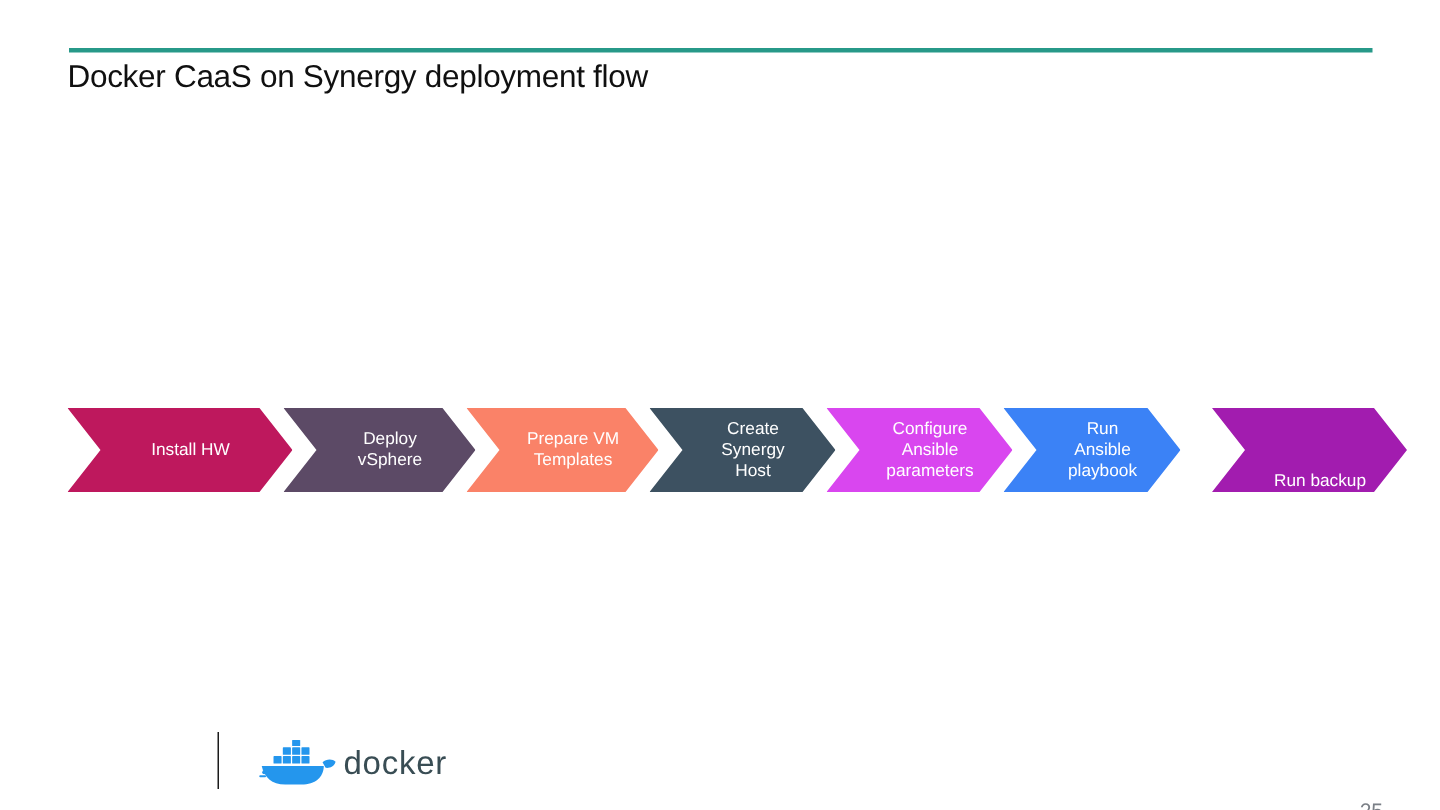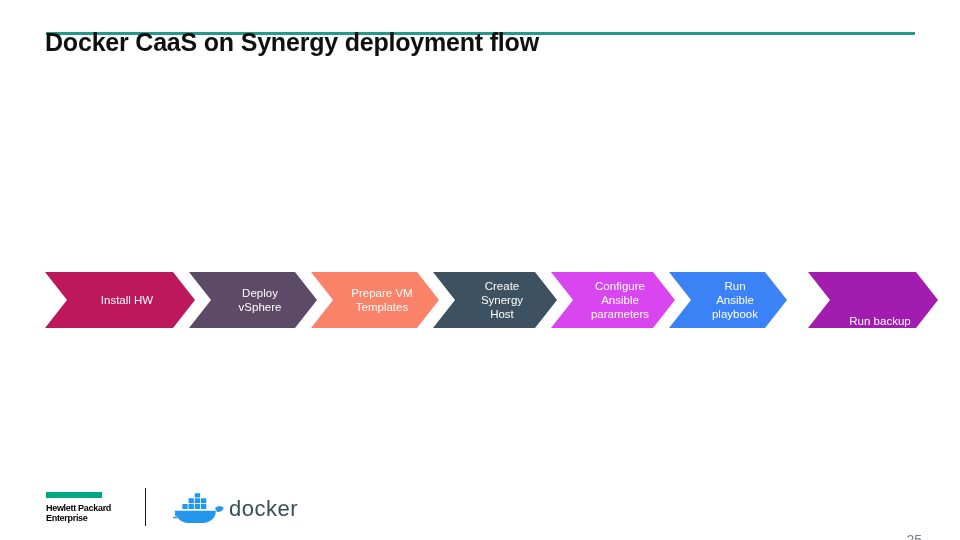--- a/index.html
+++ b/index.html
@@ -29,24 +29,24 @@
     top: 32px;
     width: 869px;
     height: 3px;
     background: #279989;
   }
 
   
   #page-title {
     position: absolute;
     left: 45px;
-    top: 28px;
+    top: 40px;
     width: 880px;
-    font-size: 25px;
-    font-weight: bold;
+    font-size: 21px;
+    font-weight: normal;
     color: #101010;
     letter-spacing: -0.2px;
     white-space: nowrap;
   }
 
   
   #flow {
     position: absolute;
     left: 45px;
     top: 272px;
@@ -180,25 +180,20 @@
 Ansible
 playbook</div>
       </div>
       <div class="chevron" style="left: 763px; width: 130px; background: #a21caf; z-index: 1; align-items: flex-end;">
         <div class="chevron-label">Run backup</div>
       </div>
     </div>
 
   <div id="footer">
 
-    <div id="hpe-logo">
-      <div id="hpe-bar"></div>
-      <div id="hpe-wordmark">Hewlett Packard
-Enterprise</div>
-    </div>
 
     <div id="footer-divider"></div>
 
     <div id="docker-logo">
       <svg width="64" height="38" viewBox="0 0 128 76">
         <g fill="#2496ED">
           <rect x="40" y="26" width="13" height="12" rx="1"></rect>
           <rect x="55" y="26" width="13" height="12" rx="1"></rect>
           <rect x="70" y="26" width="13" height="12" rx="1"></rect>
           <rect x="40" y="12" width="13" height="12" rx="1"></rect>

